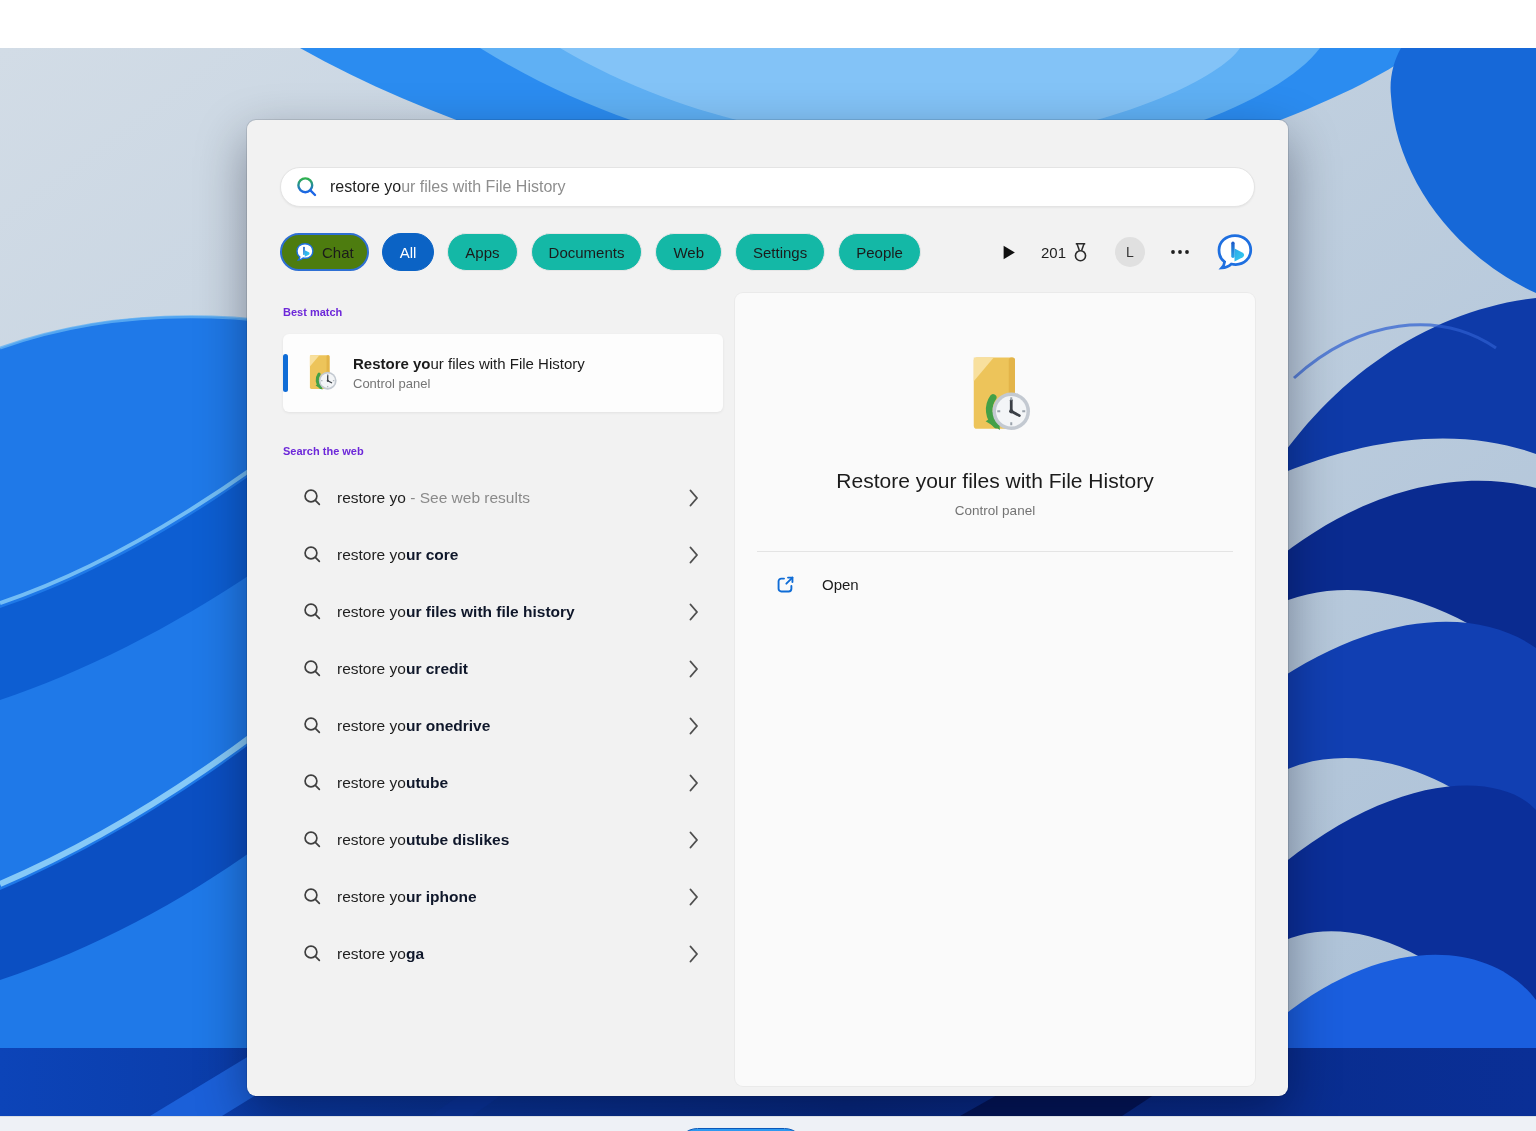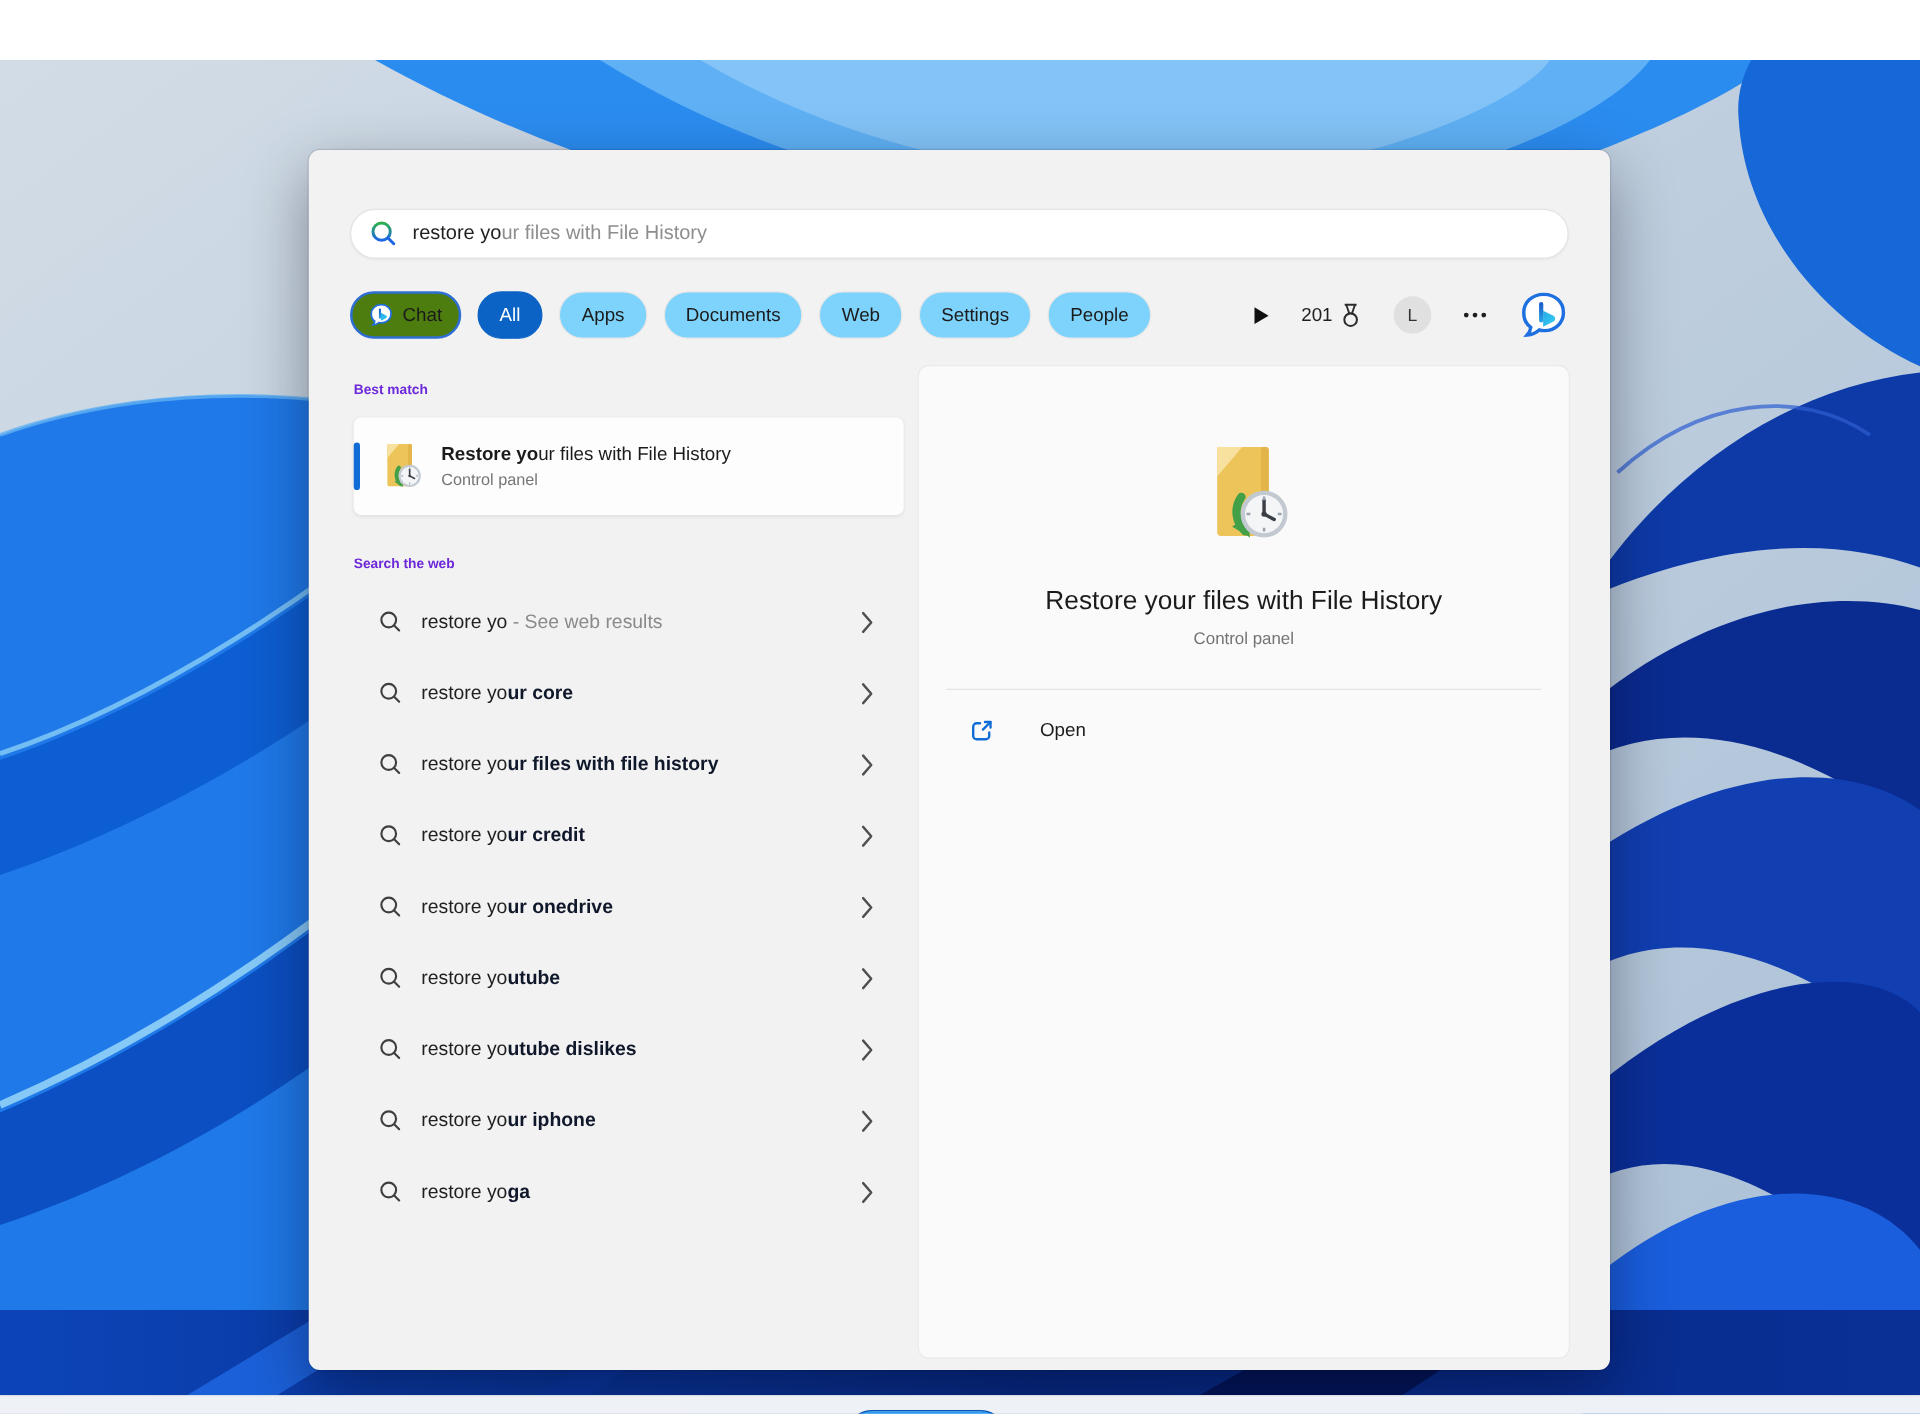--- a/index.html
+++ b/index.html
@@ -16,21 +16,21 @@
     background:#fff; border:1px solid #e4e4e4; border-radius:21px;
     display:flex; align-items:center; padding:0 15px; gap:12px;
     box-shadow:0 1px 2px rgba(0,0,0,.05); }
   .search-box .txt { font-size:16px; white-space:pre; }
   .typed { color:#1f1f1f; }
   .ghost { color:#8e8e8e; }
 
   .tabs-row { position:absolute; left:33px; top:112px; width:975px; height:40px;
     display:flex; align-items:center; gap:13px; }
   .pill { height:38px; padding:0 17px; border-radius:19px; border:1px solid #e6e6e6;
-    background:#7dd3fc; color:#1b1b1b; font-size:15px; font-family:inherit;
+    background:#14b8a6; color:#1b1b1b; font-size:15px; font-family:inherit;
     display:flex; align-items:center; cursor:pointer; }
   .pill.active { background:#0b63c5; border-color:#0b63c5; color:#fff; }
   .pill.chat { background:#4d7c0f; border:2px solid #2e6fd3; gap:7px; padding:0 13px; }
   .right-cluster { margin-left:auto; display:flex; align-items:center; gap:25px; }
   .rewards { display:flex; align-items:center; gap:5px; font-size:15px; color:#1f1f1f; }
   .avatar { width:30px; height:30px; border-radius:50%; background:#e0e0e0; color:#333;
     font-size:14px; display:flex; align-items:center; justify-content:center; }
 
   
   .left-col { position:absolute; left:36px; top:186px; width:440px; }
@@ -53,21 +53,21 @@
   .sugg-text .note { color:#8a8a8a; }
   .sugg-row .chev { margin-left:auto; }
 
   
   .preview { position:absolute; left:488px; top:173px; width:520px; height:793px;
     background:#fafafa; border-radius:8px; box-shadow:0 0 0 1px rgba(0,0,0,.03); }
   .preview .big-icon { display:block; margin:62px auto 0; }
   .pv-title { margin-top:34px; text-align:center; font-size:21px; color:#1b1b1b; }
   .pv-sub { margin-top:10px; text-align:center; font-size:13.5px; color:#737373; }
   .pv-divider { height:1px; background:#e4e4e4; margin:33px 22px 0; }
-  .open-row { margin:22px 0 0 40px; display:flex; align-items:center; gap:36px; cursor:pointer; }
+  .open-row { margin:22px 0 0 40px; display:flex; align-items:center; gap:26px; cursor:pointer; }
   .open-label { font-size:15px; color:#1b1b1b; }
 
   
   .taskbar { position:absolute; left:0; bottom:0; width:1536px; height:63px;
     background:#eef1f6; border-top:1px solid #d9dee5;
     display:flex; align-items:center; justify-content:center; gap:15px; }
   .tb-btn { display:flex; align-items:center; justify-content:center; cursor:pointer;
     border:none; background:transparent; padding:4px; border-radius:6px; }
   .search-pill { width:128px; height:41px; border-radius:21px;
     background:linear-gradient(180deg,#2f9bf2,#0c63cc);

